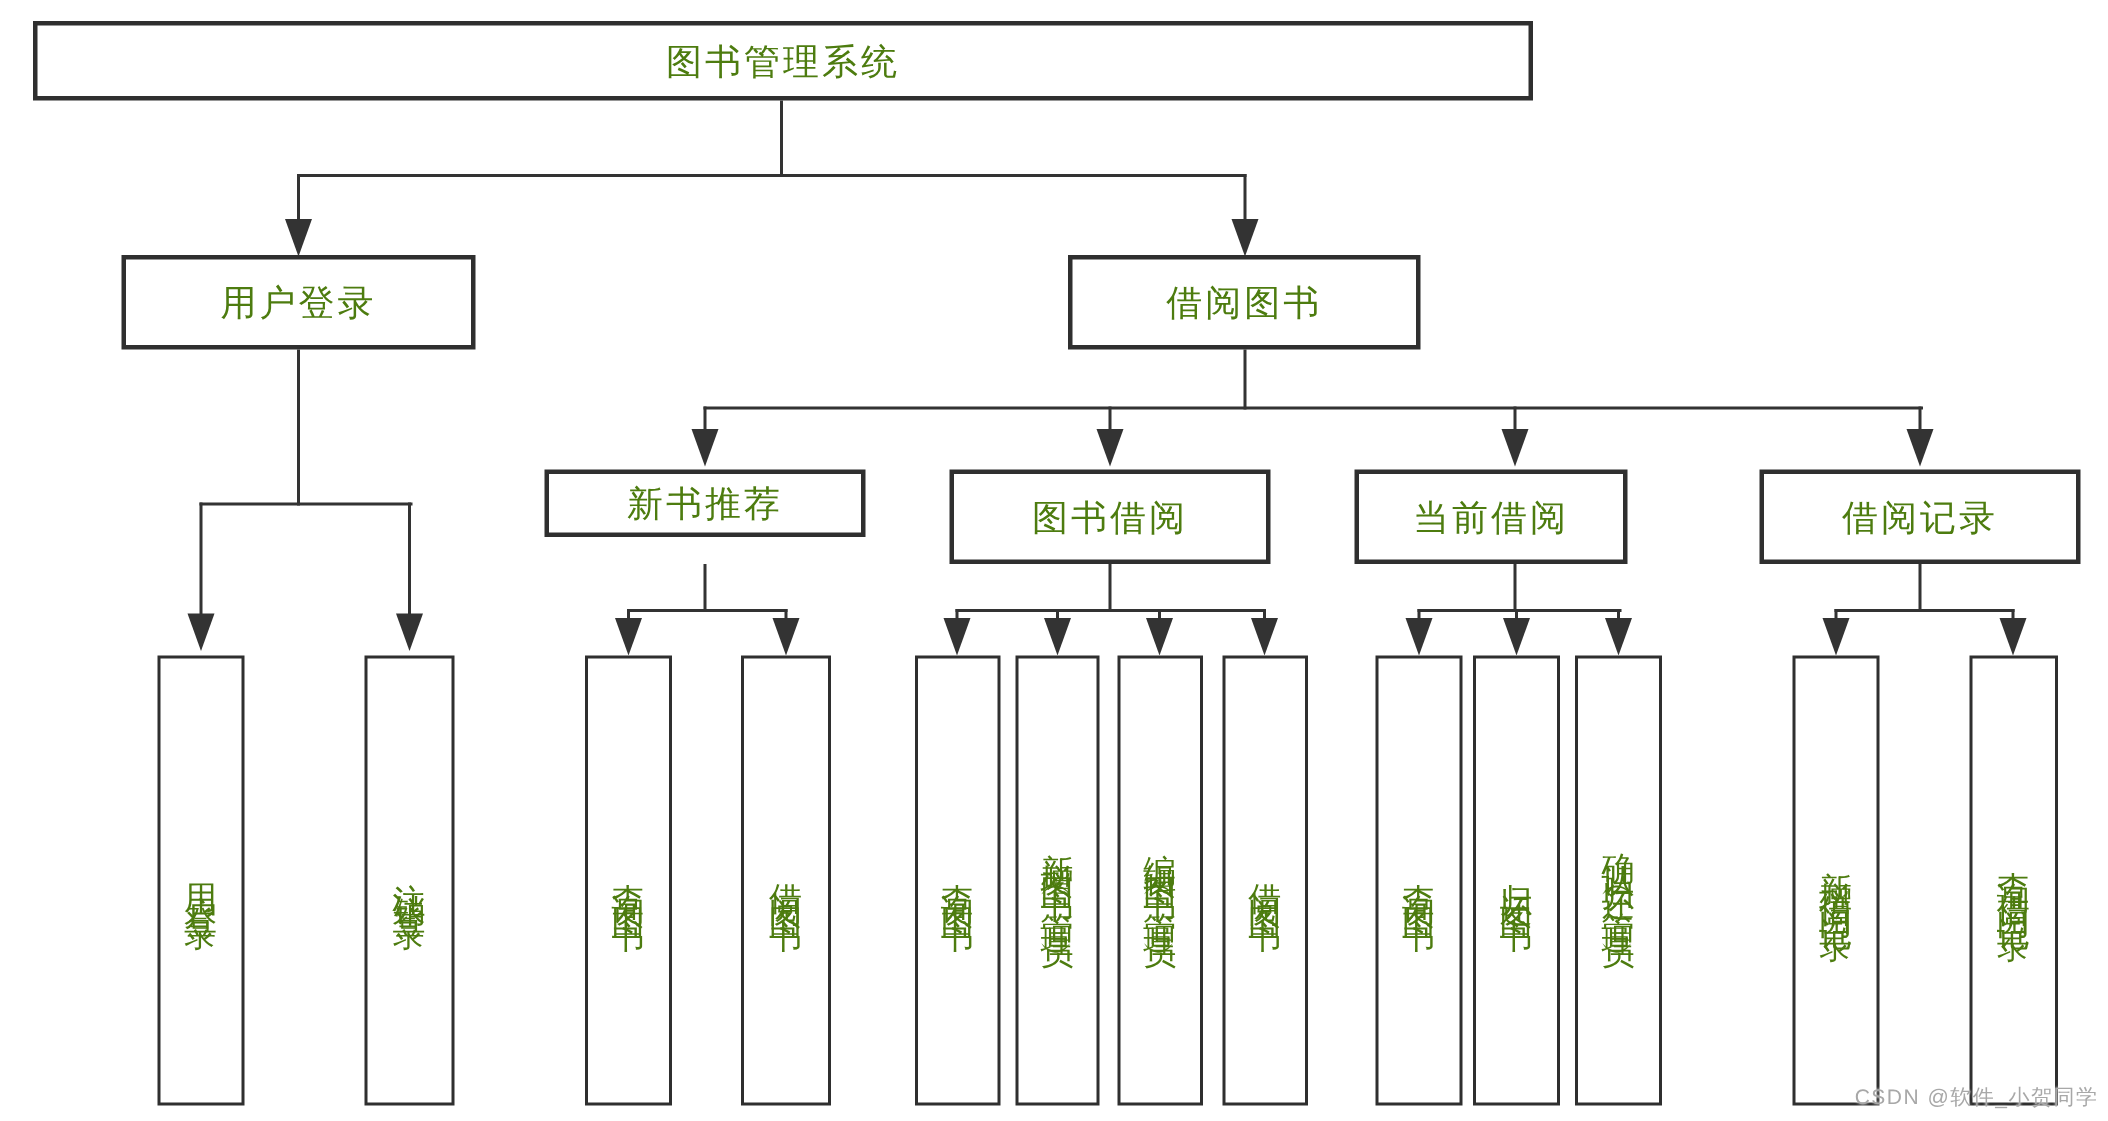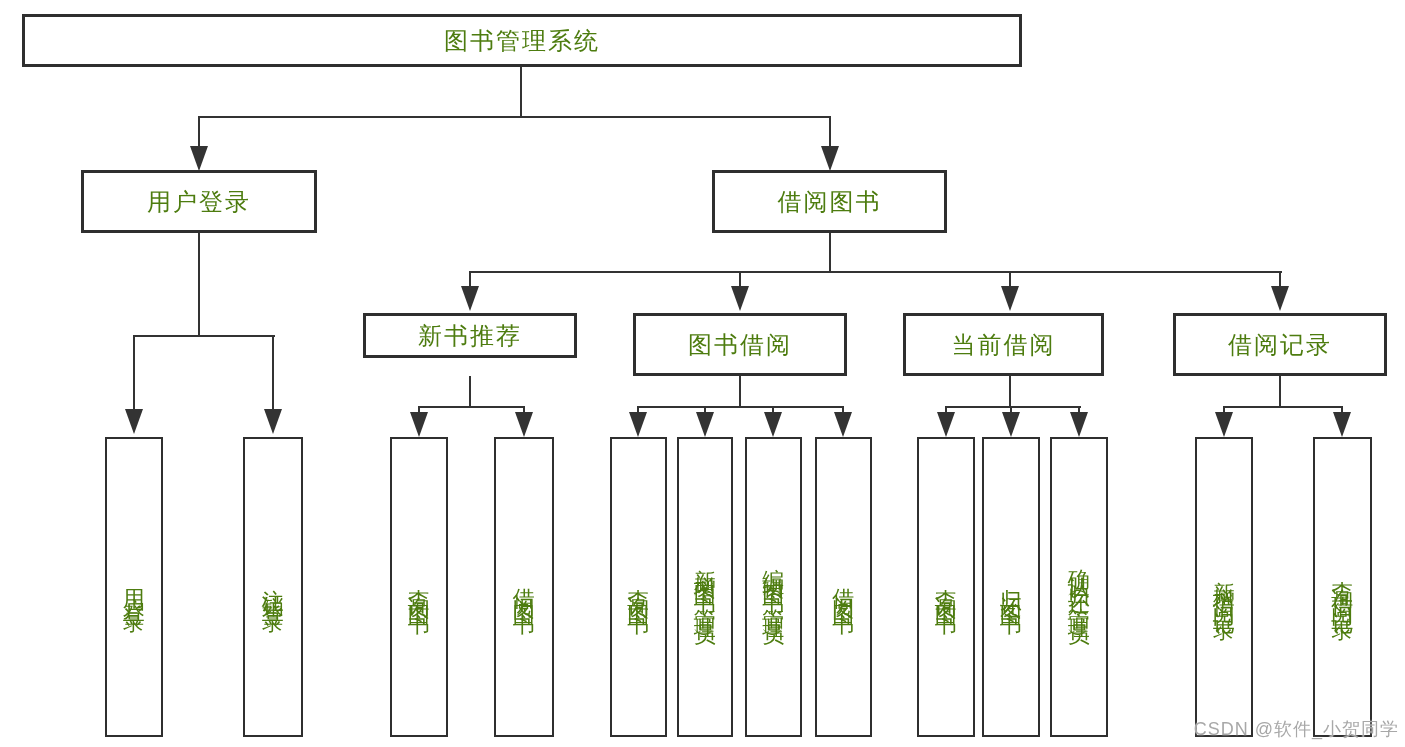--- a/index.html
+++ b/index.html
@@ -46,21 +46,21 @@
     width: 0;
     height: 0;
     border-left: 9px solid transparent;
     border-right: 9px solid transparent;
     border-top: 25px solid #333333;
   }
   #watermark {
     position: absolute;
     right: 6px;
     bottom: 6px;
-    font-size: 18px;
+    font-size: 14px;
     color: #a8a8a8;
     letter-spacing: 1px;
     text-shadow: 0 0 2px #ffffff;
     z-index: 5;
     white-space: nowrap;
   }
 </style>
 </head>
 <body>
 
@@ -91,21 +91,21 @@
   <div class="arr" style="left:461px;  top:286px;"></div>
   <div class="line" style="left:739px;  top:271px; width:2px; height:17px;"></div>
   <div class="arr" style="left:731px;  top:286px;"></div>
   <div class="line" style="left:1009px; top:271px; width:2px; height:17px;"></div>
   <div class="arr" style="left:1001px; top:286px;"></div>
   <div class="line" style="left:1279px; top:271px; width:2px; height:17px;"></div>
   <div class="arr" style="left:1271px; top:286px;"></div>
 
   <div class="box hbox" style="left:363px; top:313px; width:214px; height:45px;">新书推荐</div>
   <div class="box hbox" style="left:633px; top:313px; width:214px; height:63px;">图书借阅</div>
-  <div class="box hbox" style="left:903px; top:313px; width:201px; height:63px;">当前借阅</div>
+  <div class="box hbox" style="left:903px; top:313px; width:182px; height:63px;">当前借阅</div>
   <div class="box hbox" style="left:1173px; top:313px; width:214px; height:63px;">借阅记录</div>
 
   <div class="line" style="left:469px; top:376px; width:2px; height:31px;"></div>
   <div class="line" style="left:418px; top:406px; width:107px; height:2px;"></div>
   <div class="line" style="left:418px; top:406px; width:2px; height:8px;"></div>
   <div class="arr" style="left:410px; top:412px;"></div>
   <div class="line" style="left:523px; top:406px; width:2px; height:8px;"></div>
   <div class="arr" style="left:515px; top:412px;"></div>
 
   <div class="line" style="left:739px; top:376px; width:2px; height:31px;"></div>

